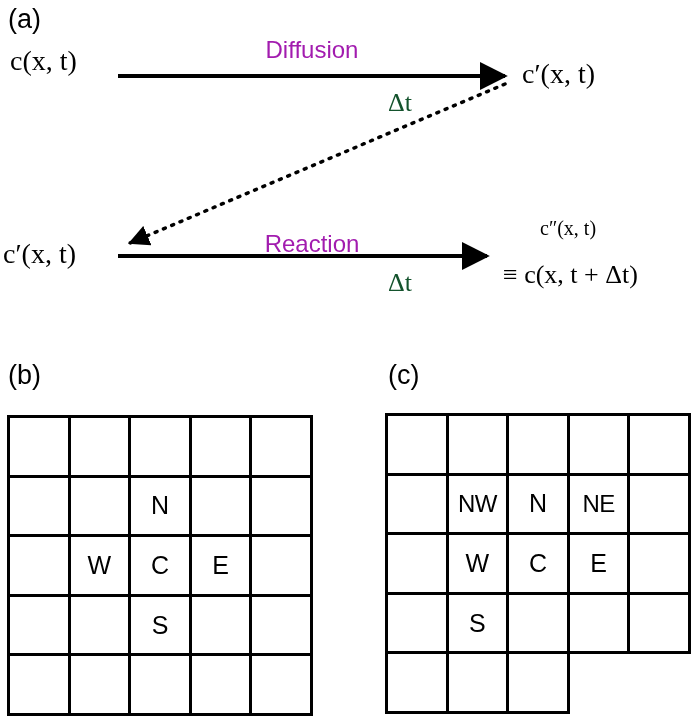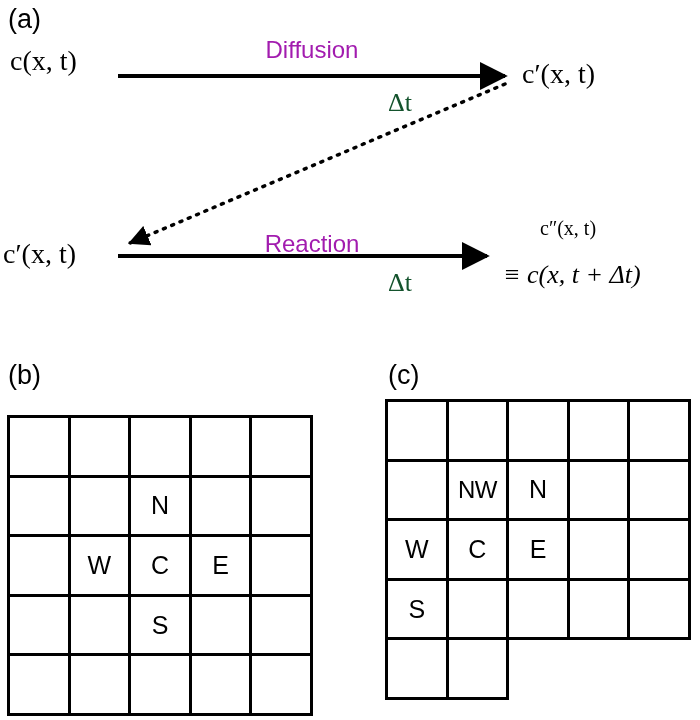--- a/index.html
+++ b/index.html
@@ -68,33 +68,33 @@
     color: #14532d;
     white-space: nowrap;
     text-align: right;
   }
 
   
   #expr-c-top     { left: 10px;  top: 47px;  font-size: 28px; }
   #expr-cp-topright { left: 522px; top: 60px; font-size: 28px; }
   #expr-cp-bottomleft { left: 3px; top: 240px; font-size: 28px; }
   #expr-cpp-right { left: 540px; top: 218px; font-size: 20px; }
-  #expr-equiv-right { left: 503px; top: 262px; font-size: 26px; font-style: italic; }
+  #expr-equiv-right { left: 503px; top: 262px; font-size: 26px; }
 
   #word-diffusion { left: 212px; top: 38px; width: 200px; }
   #dt-diffusion   { left: 212px; top: 90px; width: 200px; }
   #word-reaction  { left: 212px; top: 218px; width: 200px; margin-top: 14px; }
   #dt-reaction    { left: 212px; top: 270px; width: 200px; }
 
   
   .grid-wrap {
     position: absolute;
   }
   #grid-b { left: 7px;   top: 415px; }
-  #grid-c { left: 385px; top: 399px; }
+  #grid-c { left: 385px; top: 413px; }
   .stencil-grid {
     display: grid;
     grid-template-columns: repeat(5, 60.6px);
     grid-template-rows: repeat(5, 59.6px);
     border-top: 3px solid #000000;
     border-left: 3px solid #000000;
     background: #ffffff;
   }
   .cell {
     border-right: 3px solid #000000;
@@ -195,20 +195,21 @@
   <div class="grid-wrap" id="grid-c">
     <div class="stencil-grid" id="grid-c-cells">
         <div class="cell"></div>
         <div class="cell"></div>
         <div class="cell"></div>
         <div class="cell"></div>
         <div class="cell"></div>
         <div class="cell"></div>
         <div class="cell narrow">NW</div>
         <div class="cell">N</div>
+        <div class="cell narrow">NE</div>
         <div class="cell"></div>
         <div class="cell"></div>
         <div class="cell">W</div>
         <div class="cell">C</div>
         <div class="cell">E</div>
         <div class="cell"></div>
         <div class="cell"></div>
         <div class="cell">S</div>
         <div class="cell"></div>
         <div class="cell"></div>

